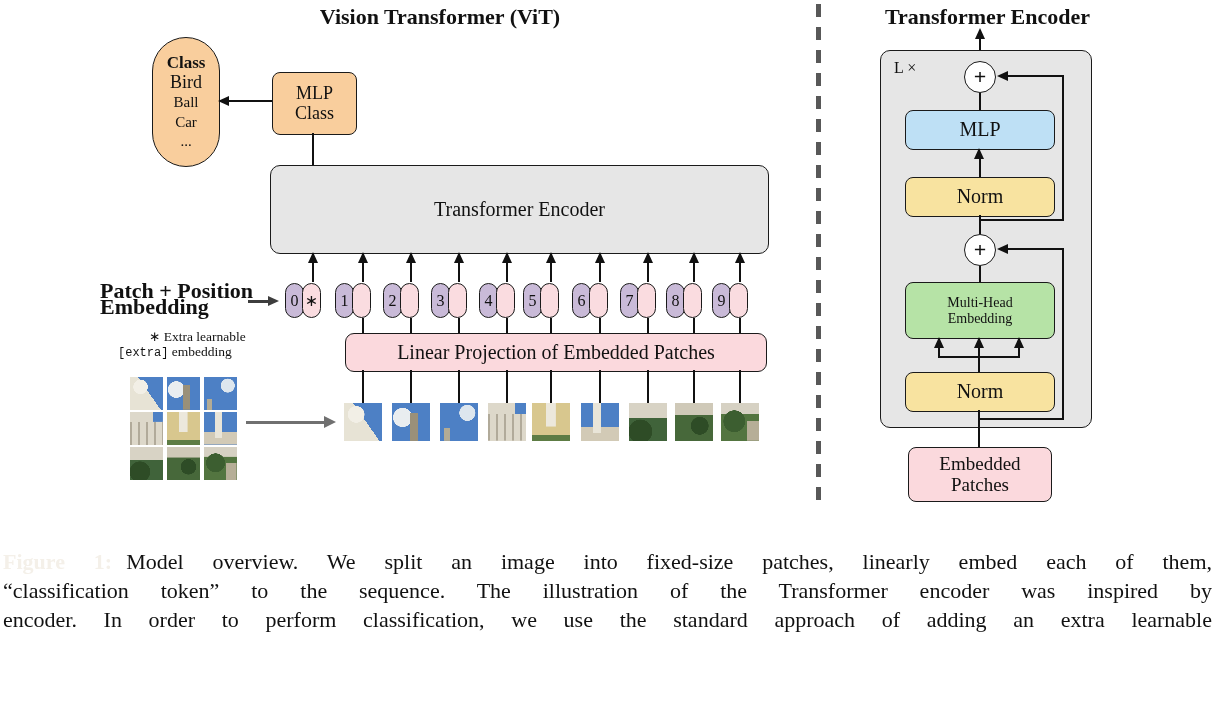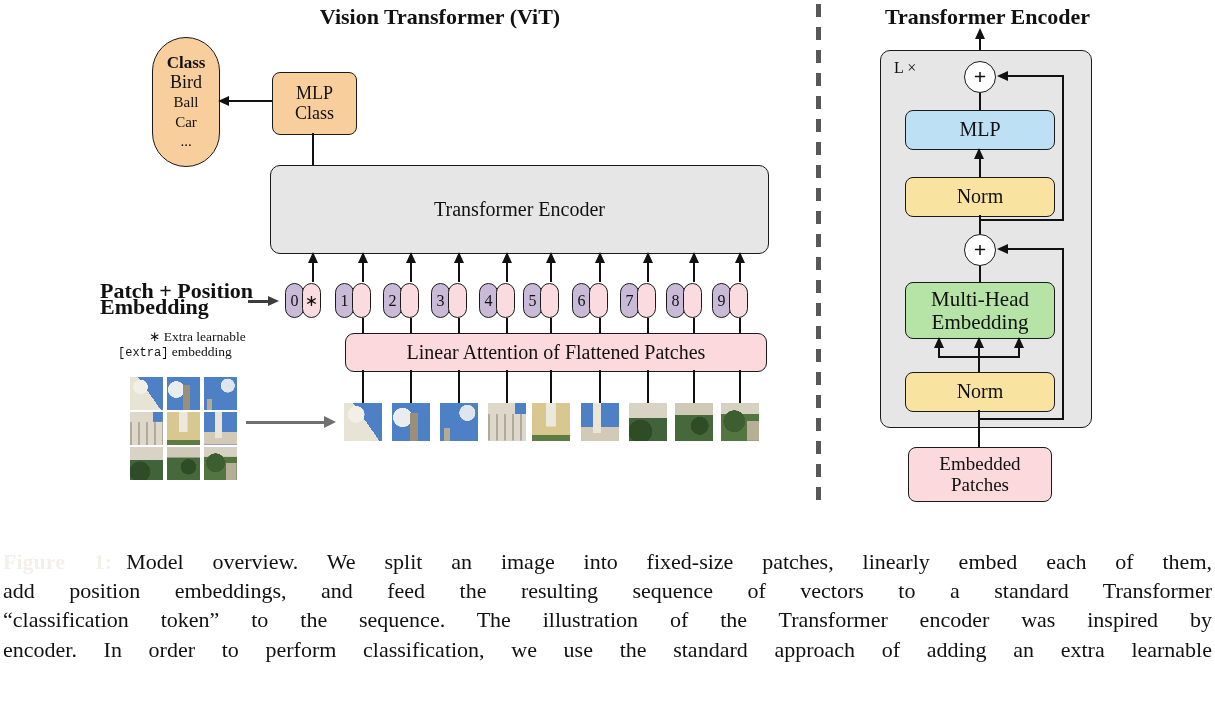--- a/index.html
+++ b/index.html
@@ -182,21 +182,21 @@
   <div class="vline" style="left:410px;top:318px;height:15px;"></div>
   <div class="vline" style="left:458px;top:318px;height:15px;"></div>
   <div class="vline" style="left:506px;top:318px;height:15px;"></div>
   <div class="vline" style="left:550px;top:318px;height:15px;"></div>
   <div class="vline" style="left:599px;top:318px;height:15px;"></div>
   <div class="vline" style="left:647px;top:318px;height:15px;"></div>
   <div class="vline" style="left:693px;top:318px;height:15px;"></div>
   <div class="vline" style="left:739px;top:318px;height:15px;"></div>
 
   <div class="box pinkbox" style="left:345px;top:333px;width:420px;height:37px;border-radius:9px;font-size:20px;">
-    <span>Linear Attention of Flattened Patches</span>
+    <span>Linear Projection of Embedded Patches</span>
   </div>
 
   <div class="vline" style="left:362px;top:370px;height:33px;"></div>
   <div class="vline" style="left:410px;top:370px;height:33px;"></div>
   <div class="vline" style="left:458px;top:370px;height:33px;"></div>
   <div class="vline" style="left:506px;top:370px;height:33px;"></div>
   <div class="vline" style="left:550px;top:370px;height:33px;"></div>
   <div class="vline" style="left:599px;top:370px;height:33px;"></div>
   <div class="vline" style="left:647px;top:370px;height:33px;"></div>
   <div class="vline" style="left:693px;top:370px;height:33px;"></div>
@@ -268,21 +268,21 @@
   <div class="vline" style="left:979px;top:215px;height:19px;"></div>
 
   <div class="head-left" style="left:997px;top:244px;"></div>
   <div class="hline" style="left:1006px;top:248px;width:58px;"></div>
   <div class="vline" style="left:1062px;top:248px;height:172px;"></div>
   <div class="hline" style="left:980px;top:418px;width:84px;"></div>
 
   <div class="plus-circle" style="left:964px;top:234px;">+</div>
   <div class="vline" style="left:979px;top:266px;height:16px;"></div>
 
-  <div class="box greenbox" style="left:905px;top:282px;width:148px;height:55px;font-size:21px;">
+  <div class="box greenbox" style="left:905px;top:282px;width:148px;height:55px;font-size:14px;">
     <span>Multi-Head</span>
     <span>Embedding</span>
   </div>
 
   <div class="head-up" style="left:934px;top:337px;"></div>
   <div class="head-up" style="left:974px;top:337px;"></div>
   <div class="head-up" style="left:1014px;top:337px;"></div>
   <div class="vline" style="left:938px;top:346px;height:12px;"></div>
   <div class="vline" style="left:978px;top:346px;height:12px;"></div>
   <div class="vline" style="left:1018px;top:346px;height:12px;"></div>
@@ -294,18 +294,17 @@
   </div>
   <div class="vline" style="left:978px;top:410px;height:37px;"></div>
 
   <div class="box pinkbox" style="left:908px;top:447px;width:142px;height:53px;font-size:19px;">
     <span>Embedded</span>
     <span>Patches</span>
   </div>
 
   <div class="caption">
     <div class="cap-line"><span class="fig-label">Figure 1:</span><span>Model overview. We split an image into fixed-size patches, linearly embed each of them,</span></div>
-    <div class="cap-line">add position embeddings, and feed the resulting sequence of vectors to a standard Transformer</div>
     <div class="cap-line">“classification token” to the sequence. The illustration of the Transformer encoder was inspired by</div>
     <div class="cap-line">encoder. In order to perform classification, we use the standard approach of adding an extra learnable</div>
   </div>
 
 </div>
 
 </body></html>

